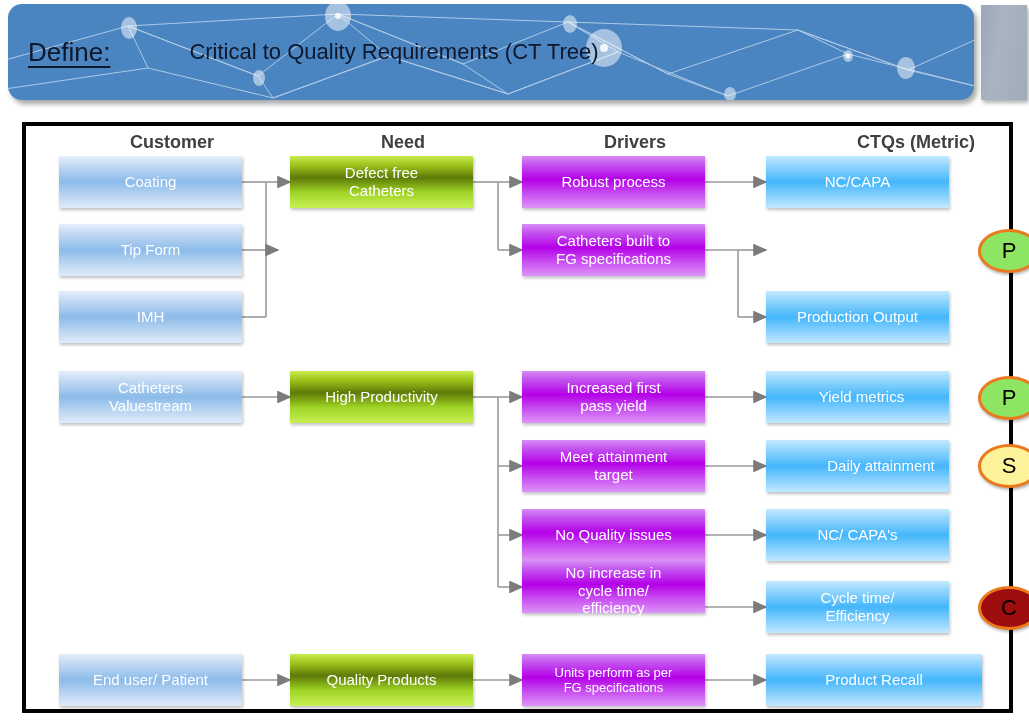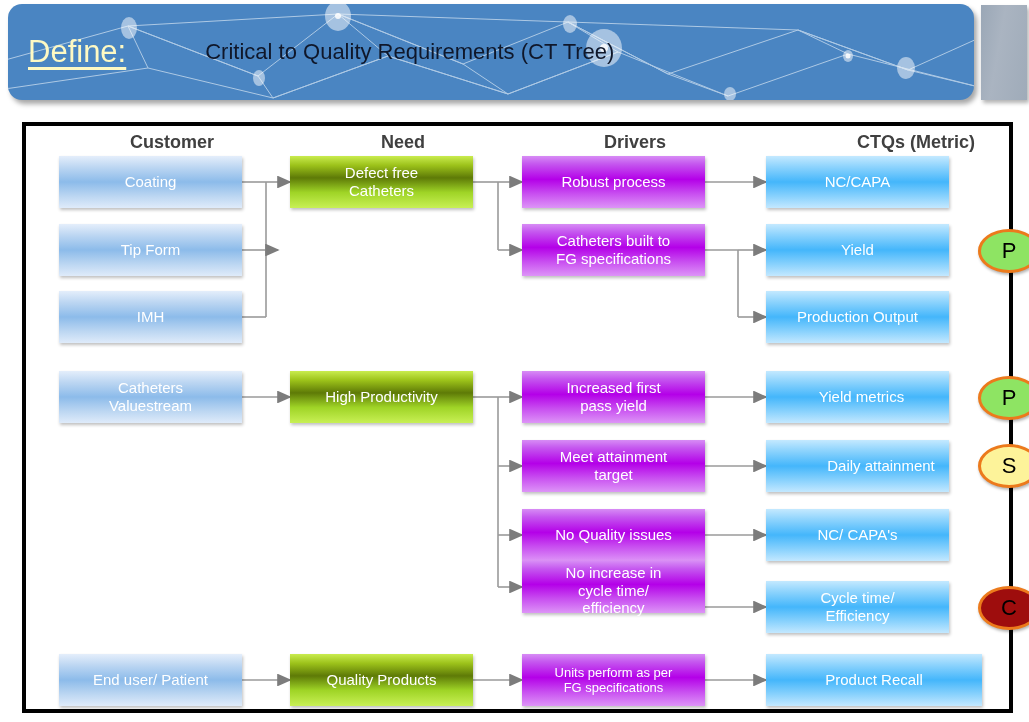--- a/index.html
+++ b/index.html
@@ -30,22 +30,22 @@
     pointer-events: none;
   }
   #banner-title-row {
     position: absolute;
     left: 0; top: 0; right: 0; bottom: 0;
     display: flex;
     align-items: center;
   }
   #define-label {
     margin-left: 20px;
-    font-size: 31px;
-    color: #fef9c3;
+    font-size: 26px;
+    color: #0f172a;
     text-decoration: underline;
     text-underline-offset: 5px;
     white-space: nowrap;
     font-family: "Liberation Sans", sans-serif;
   }
   #banner-heading {
     margin-left: 79px;
     font-size: 22px;
     color: #0f172a;
     white-space: nowrap;
@@ -278,23 +278,20 @@
   <div class="node driver overflow" style="left:496px; top:435px; width:183px; height:52px;">
     <span class="lbl">No increase in<br>cycle time/<br>efficiency</span>
   </div>
   <div class="node driver" style="left:496px; top:528px; width:183px; height:52px; font-size:13px;">
     <span class="lbl">Units perform as per<br>FG specifications</span>
   </div>
 
   <div class="node ctq" style="left:740px; top:30px; width:183px; height:52px;">
     <span class="lbl">NC/CAPA</span>
   </div>
-  <div class="node ctq" style="left:740px; top:98px; width:183px; height:52px;">
-    <span class="lbl">Yield</span>
-  </div>
   <div class="node ctq" style="left:740px; top:165px; width:183px; height:52px;">
     <span class="lbl">Production Output</span>
   </div>
   <div class="node ctq" style="left:740px; top:245px; width:183px; height:52px;padding-left:8px;">
     <span class="lbl">Yield metrics</span>
   </div>
   <div class="node ctq" style="left:740px; top:314px; width:183px; height:52px;padding-left:47px;">
     <span class="lbl">Daily attainment</span>
   </div>
   <div class="node ctq" style="left:740px; top:383px; width:183px; height:52px;">

